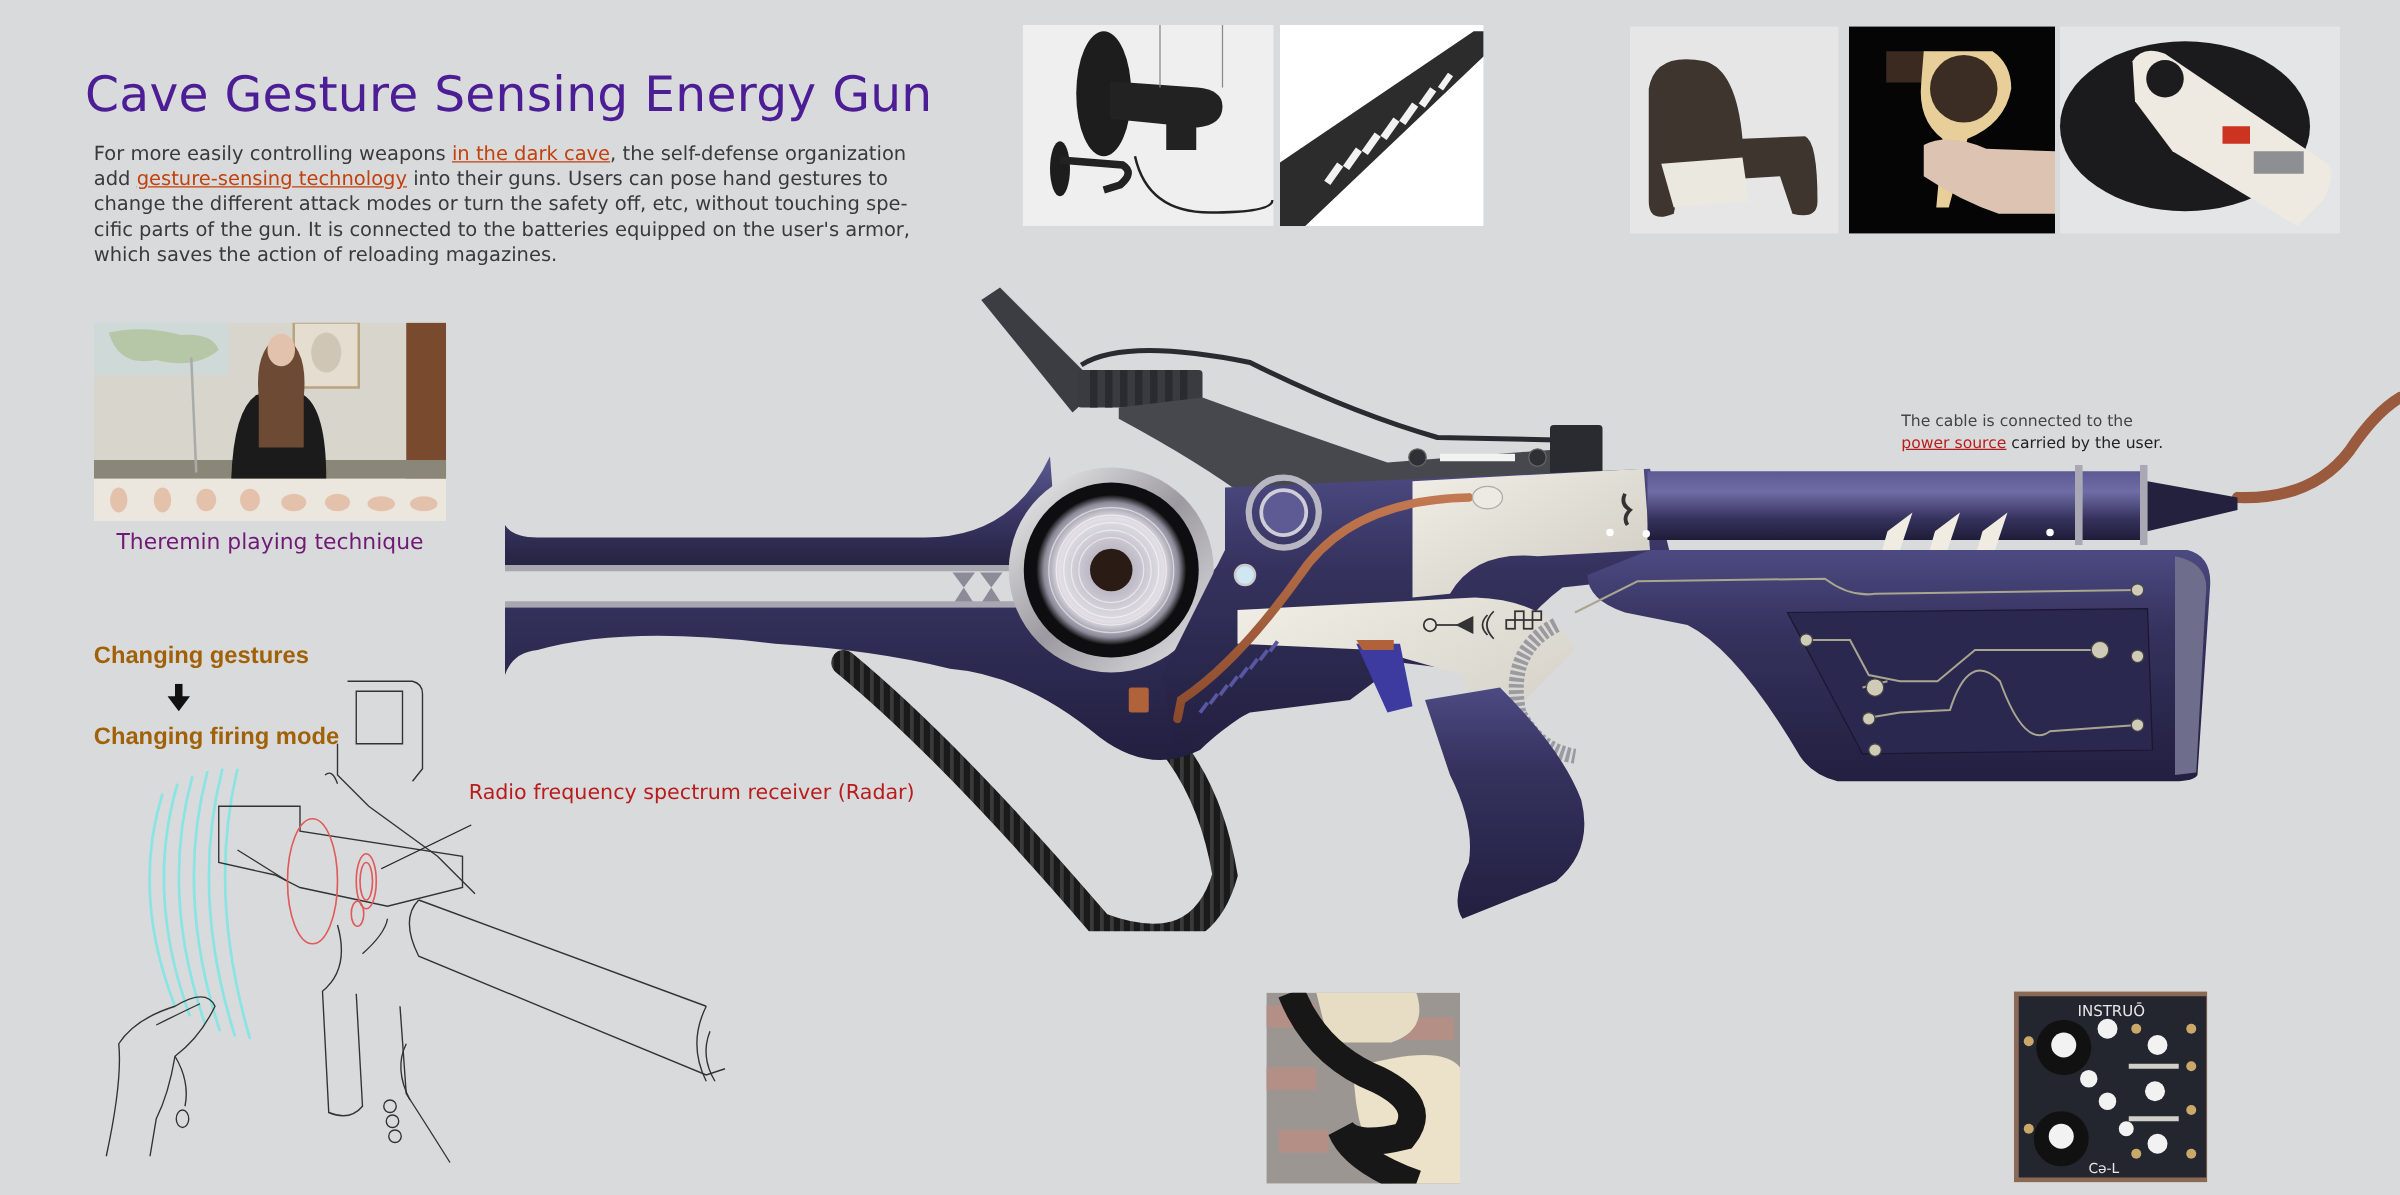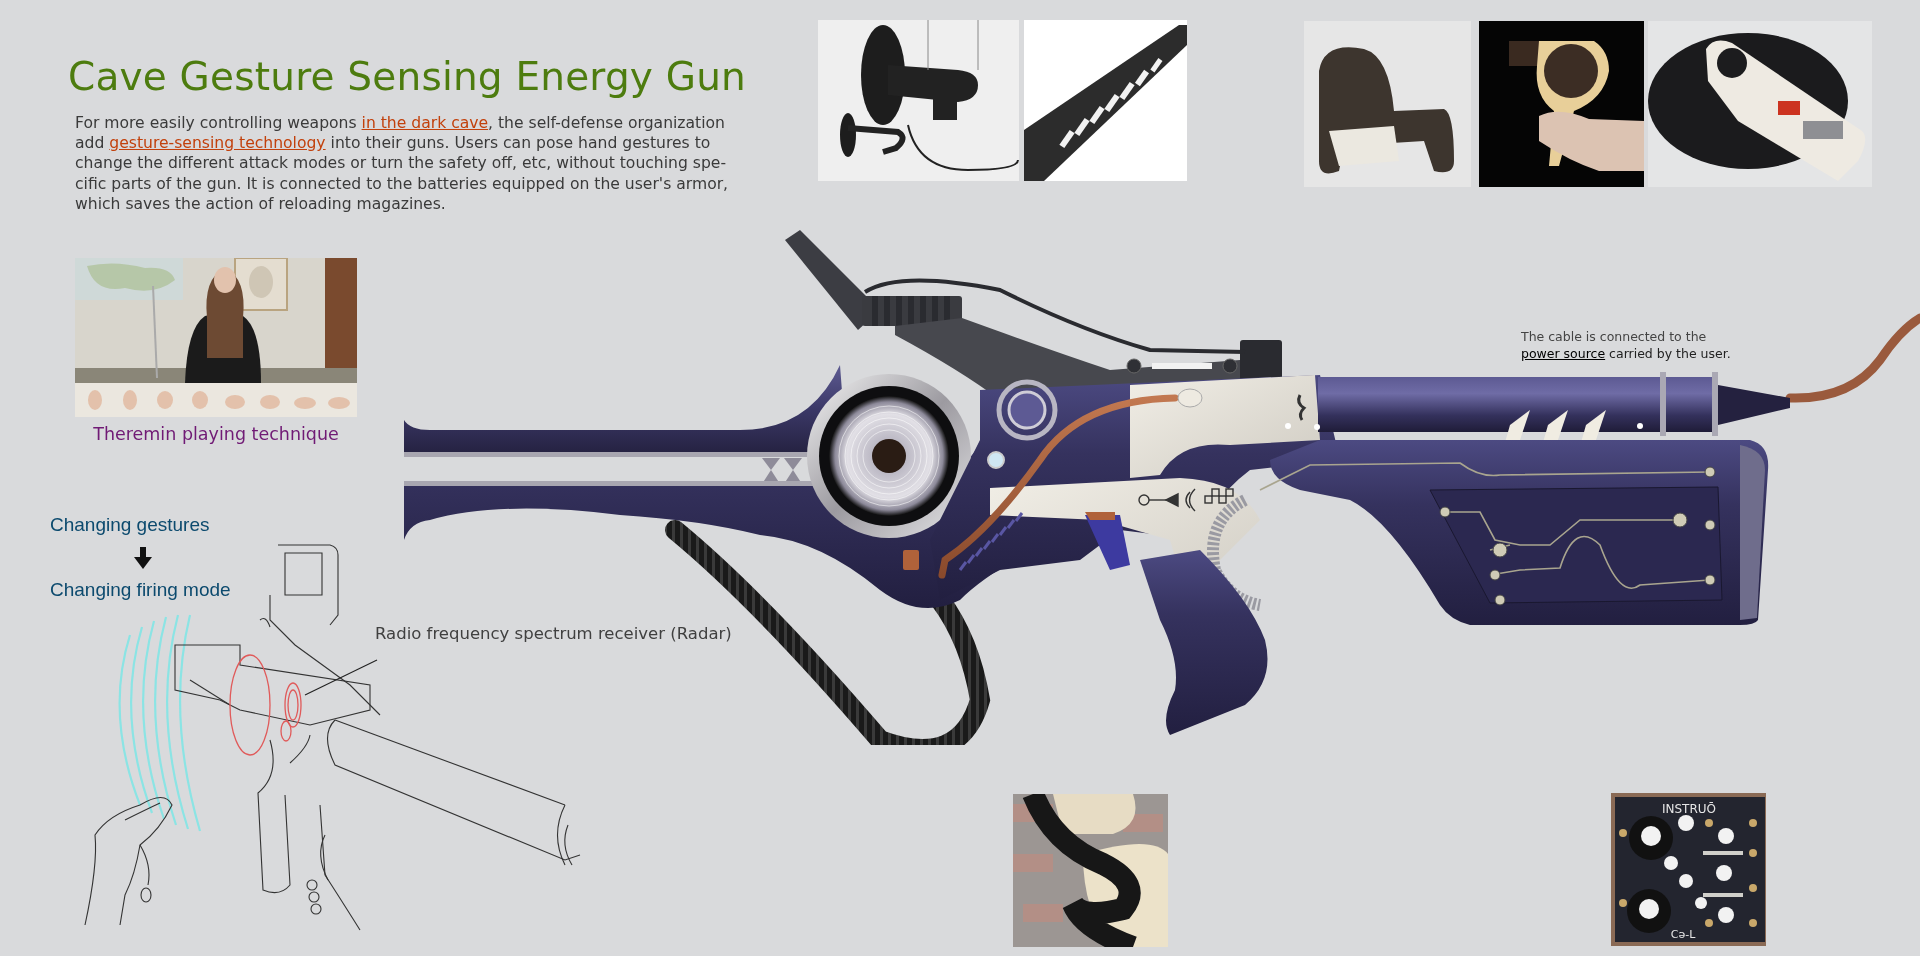--- a/index.html
+++ b/index.html
@@ -5,42 +5,42 @@
   html, body { margin: 0; padding: 0; }
   body {
     width: 1920px; height: 956px; overflow: hidden; position: relative;
     background: #d9dadc;
     font-family: "DejaVu Sans", sans-serif;
     color: #222;
   }
   .abs { position: absolute; }
   .title {
     left: 68px; top: 54px; font-size: 39px; font-weight: normal;
-    color: #4d7c0f; letter-spacing: 0.2px; white-space: nowrap;
+    color: #4c1d95; letter-spacing: 0.2px; white-space: nowrap;
     font-family: "DejaVu Sans", sans-serif;
   }
   .desc {
     left: 75px; top: 113px; width: 660px; font-size: 15.6px; line-height: 20.2px;
     color: #3a3a3a; font-family: "DejaVu Sans", sans-serif;
   }
   .desc .ul { text-decoration: underline; color: #c2410c; }
   .photo { overflow: hidden; }
   .photo svg { display: block; width: 100%; height: 100%; }
   .caption {
     font-size: 17.5px; color: #701a75; white-space: nowrap; text-align: center;
   }
   .bold-label {
-    font-family: "Liberation Sans", sans-serif; font-weight: normal;
-    font-size: 19px; color: #0c4a6e; white-space: nowrap;
-  }
-  .radar-label { font-size: 16.5px; color: #404040; white-space: nowrap; }
+    font-family: "Liberation Sans", sans-serif; font-weight: bold;
+    font-size: 19px; color: #a16207; white-space: nowrap; margin-left: 25px;
+  }
+  .radar-label { font-size: 16.5px; color: #b91c1c; white-space: nowrap; }
   .cable-note {
     font-size: 12.5px; color: #444; line-height: 17px; white-space: nowrap;
   }
-  .cable-note .ul { text-decoration: underline; color: #000000; }
+  .cable-note .ul { text-decoration: underline; color: #b91c1c; }
   .cable-note .dark { color: #222; }
   svg text { font-family: "DejaVu Sans", sans-serif; }
 </style>
 </head>
 <body>
 
 <div class="abs title">Cave Gesture Sensing Energy Gun</div>
 
 <div class="abs desc">
   <span>For more easily controlling weapons </span><span class="ul">in the dark cave</span><span>, the self-defense organization add </span><span class="ul">gesture-sensing technology</span><span> into their guns. Users can pose hand gestures to change the different attack modes or turn the safety off, etc, without touching spe-cific parts of the gun. It is connected to the batteries equipped on the user's armor, which saves the action of reloading magazines.</span>

